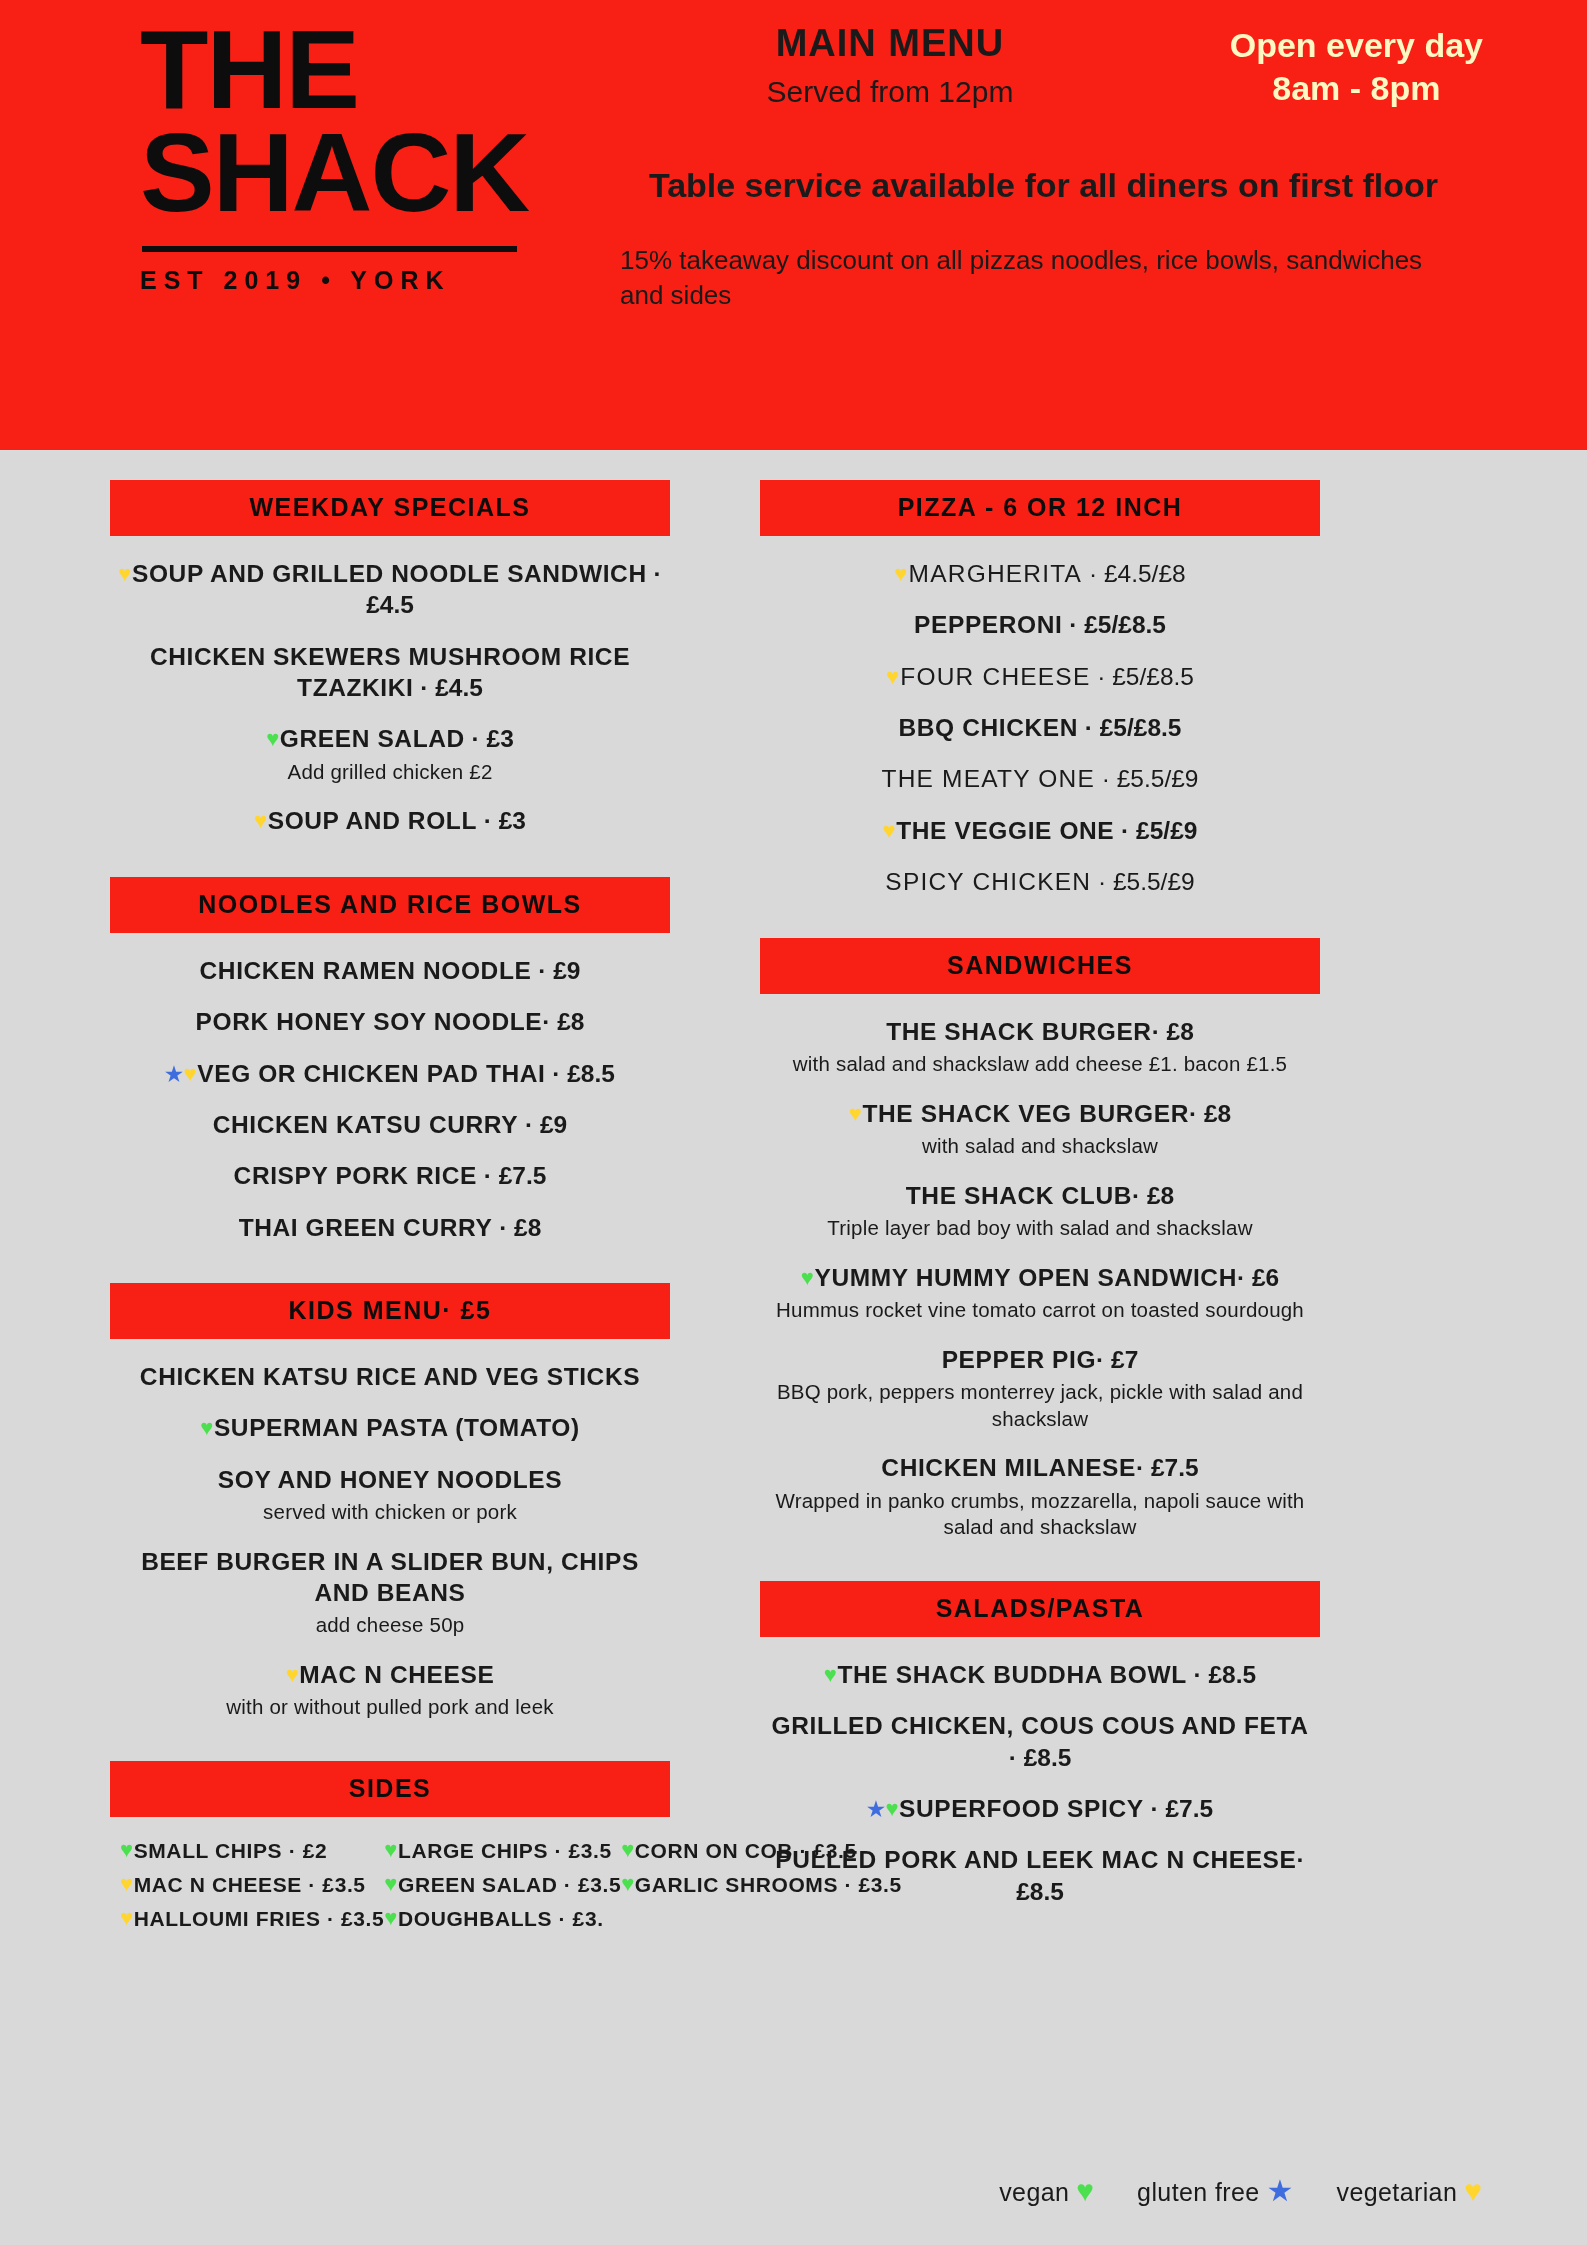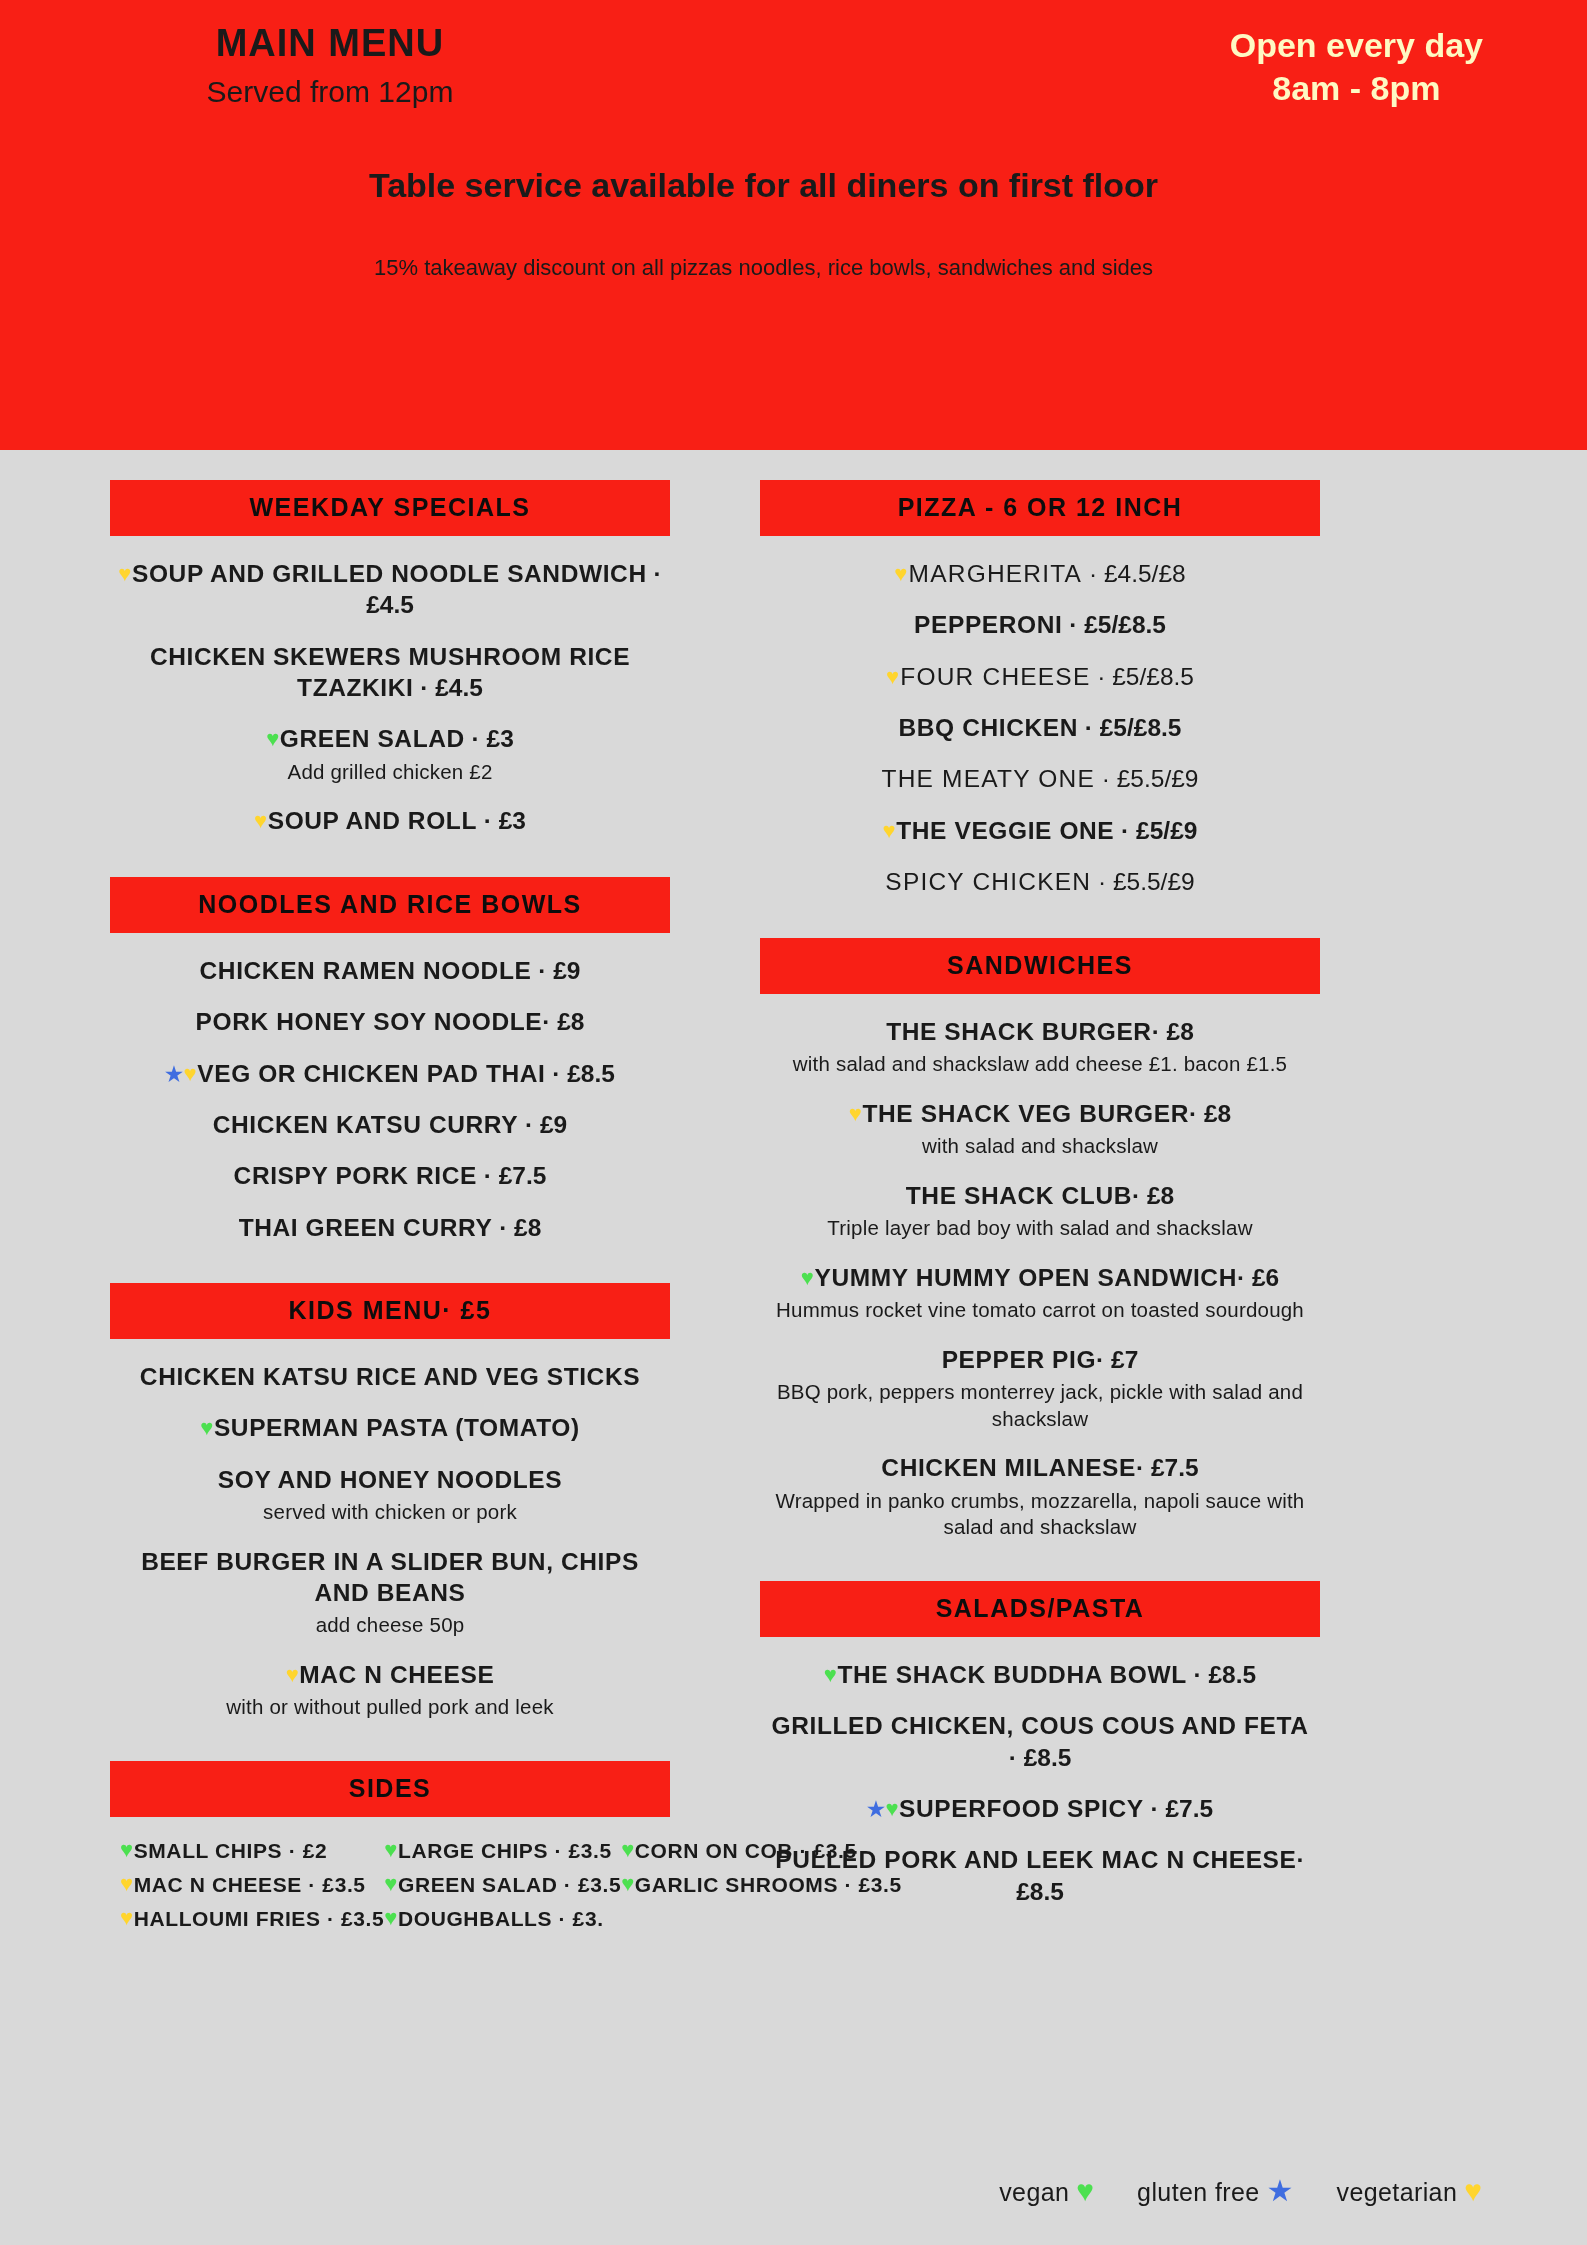--- a/index.html
+++ b/index.html
@@ -80,24 +80,24 @@
   }
   .table-service {
     text-align: center;
     font-size: 34px;
     font-weight: bold;
     line-height: 1.3;
     margin-top: 54px;
     padding: 0 120px 0 60px;
   }
   .takeaway {
-    text-align: center;
-    font-size: 22px;
+    text-align: left;
+    font-size: 26px;
     line-height: 1.35;
-    margin-top: 46px;
+    margin-top: 36px;
     padding: 0 120px 0 60px;
   }
 
   
   .content {
     display: flex;
     padding: 30px 110px 0 110px;
     gap: 90px;
   }
   .col { width: 560px; }
@@ -162,20 +162,26 @@
     gap: 43px;
     font-size: 25px;
   }
   .legend span.lbl { letter-spacing: 0.4px; }
   .legend .big { font-size: 30px; line-height: 1; }
 </style>
 </head>
 <body>
 
 <div class="header">
+  <div class="logo-block">
+    <div class="logo-the">THE</div>
+    <div class="logo-shack">SHACK</div>
+    <div class="logo-rule"></div>
+    <div class="logo-est">EST 2019 • YORK</div>
+  </div>
   <div class="header-right">
     <div class="main-menu-title">MAIN  MENU</div>
     <div class="main-menu-sub">Served from 12pm</div>
     <div class="open-block">
       <div>Open every day</div>
       <div>8am - 8pm</div>
     </div>
     <div class="table-service">Table service available for all diners on first floor</div>
     <div class="takeaway">15% takeaway discount  on all pizzas noodles, rice bowls, sandwiches and sides</div>
   </div>

